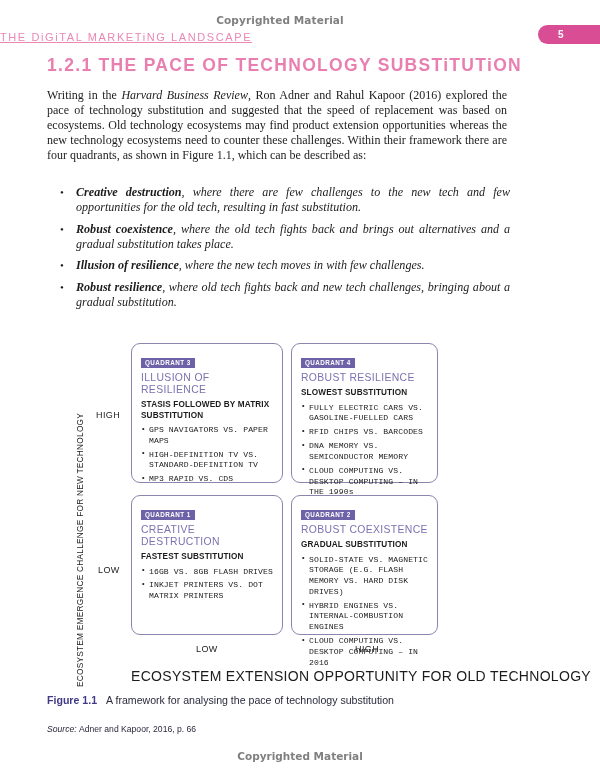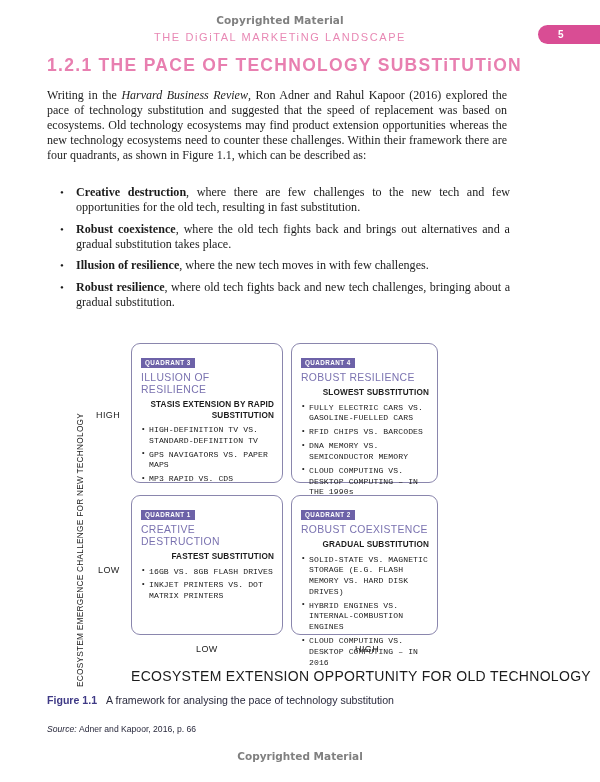--- a/index.html
+++ b/index.html
@@ -35,26 +35,26 @@
     font-weight: 600;
     color: #808080;
     letter-spacing: 0.1px;
   }
 
   .running-head {
     position: absolute;
     top: 31px;
     left: 0;
     width: 560px;
-    text-align: center;
     font-family: "Liberation Sans", sans-serif;
     font-size: 11px;
     color: #e888b4;
     letter-spacing: 1.6px;
     white-space: nowrap;
+    text-decoration: underline;
   }
 
   .page-badge {
     position: absolute;
     top: 25px;
     left: 538px;
     width: 72px;
     height: 19px;
     background: #d94d94;
     border-radius: 10px;
@@ -107,21 +107,21 @@
     line-height: 15.1px;
     color: #1c1c1c;
     margin-bottom: 6.5px;
   }
   .bullet-dot {
     width: 16px;
     flex: 0 0 16px;
     font-size: 11px;
     line-height: 15.1px;
   }
-  .bullet-text { flex: 1; text-align: justify; }
+  .bullet-text { flex: 1; text-align: justify; font-style: italic; }
   .bullet-text b { font-weight: bold; }
 
   
   .figure-area {
     position: absolute;
     top: 330px;
     left: 0;
     width: 600px;
     height: 340px;
   }
@@ -211,21 +211,20 @@
   }
 
   .quad-sub {
     font-family: "Liberation Sans", sans-serif;
     font-size: 8.2px;
     font-weight: bold;
     color: #1c1c1c;
     letter-spacing: 0.15px;
     line-height: 1.28;
     margin-bottom: 4px;
-    text-align: right;
   }
 
   .quad-items { list-style: none; }
   .quad-items li {
     position: relative;
     font-family: Liberation Mono, monospace;
     font-size: 8.1px;
     color: #1c1c1c;
     letter-spacing: 0.1px;
     line-height: 1.33;
@@ -313,24 +312,24 @@
   <div class="figure-area">
 
     <div class="y-axis-label">ECOSYSTEM EMERGENCE CHALLENGE FOR NEW TECHNOLOGY</div>
 
     <div class="y-tick high">HIGH</div>
     <div class="y-tick low">LOW</div>
 
     <div class="quad q3">
       <span class="quad-badge">QUADRANT 3</span>
       <div class="quad-title">ILLUSION OF RESILIENCE</div>
-      <div class="quad-sub">STASIS EXTENSION BY RAPID SUBSTITUTION</div>
+      <div class="quad-sub">STASIS FOLLOWED BY MATRIX SUBSTITUTION</div>
       <ul class="quad-items">
+        <li>GPS NAVIGATORS VS. PAPER MAPS</li>
         <li>HIGH-DEFINITION TV VS. STANDARD-DEFINITION TV</li>
-        <li>GPS NAVIGATORS VS. PAPER MAPS</li>
         <li>MP3 RAPID VS. CDS</li>
       </ul>
     </div>
 
     <div class="quad q4">
       <span class="quad-badge">QUADRANT 4</span>
       <div class="quad-title">ROBUST RESILIENCE</div>
       <div class="quad-sub">SLOWEST SUBSTITUTION</div>
       <ul class="quad-items">
         <li>FULLY ELECTRIC CARS VS. GASOLINE-FUELLED CARS</li>

